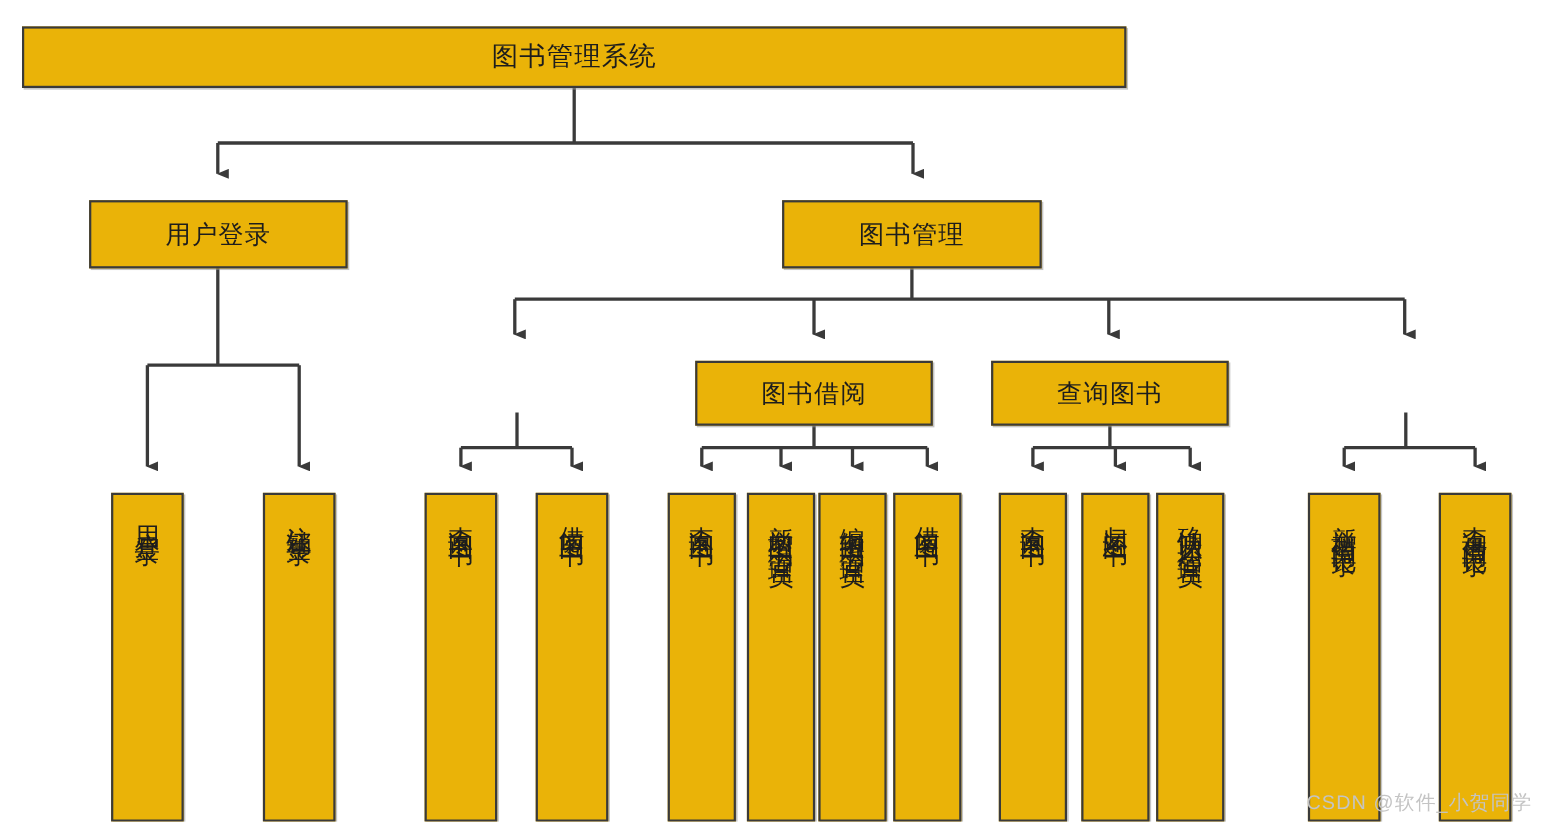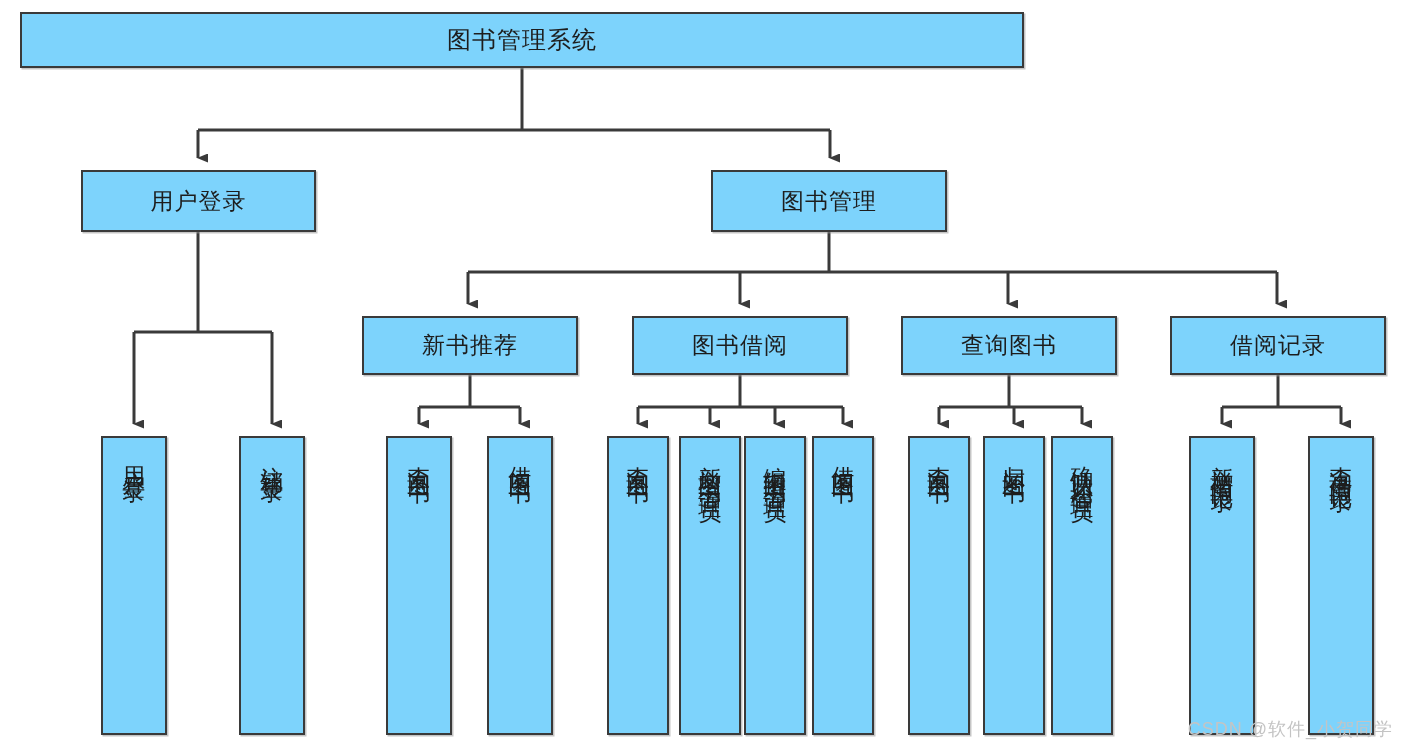--- a/index.html
+++ b/index.html
@@ -11,26 +11,27 @@
     position:relative;
     width:1405px;
     height:747px;
     background:#ffffff;
     overflow:hidden;
   }
   
   .node{
     position:absolute;
     box-sizing:border-box;
-    background:#7dd3fc;
+    background:#eab308;
     border:2.5px solid #3a3a3a;
     display:flex;
     align-items:center;
     justify-content:center;
     box-shadow:1.5px 1.5px 0 0 rgba(150,150,150,0.55);
+    margin-top:12px;
   }
   .node .lbl{
     font-size:23px;
     line-height:1.25;
     color:#1d1d1d;
     letter-spacing:1px;
     white-space:nowrap;
     text-align:center;
   }
   .node.root .lbl{font-size:24px;}
@@ -126,31 +127,25 @@
     <span class="lbl">图书管理系统</span>
   </div>
 
   <div class="node" style="left:81px;top:170px;width:235px;height:62px;">
     <span class="lbl">用户登录</span>
   </div>
   <div class="node" style="left:711px;top:170px;width:236px;height:62px;">
     <span class="lbl">图书管理</span>
   </div>
 
-  <div class="node" style="left:362px;top:316px;width:216px;height:59px;">
-    <span class="lbl">新书推荐</span>
-  </div>
   <div class="node" style="left:632px;top:316px;width:216px;height:59px;">
     <span class="lbl">图书借阅</span>
   </div>
   <div class="node" style="left:901px;top:316px;width:216px;height:59px;">
     <span class="lbl">查询图书</span>
-  </div>
-  <div class="node" style="left:1170px;top:316px;width:216px;height:59px;">
-    <span class="lbl">借阅记录</span>
   </div>
 
   <div class="node leaf" style="left:101px;top:436px;width:66px;height:299px;">
     <span class="lbl">用户登录</span>
   </div>
   <div class="node leaf" style="left:239px;top:436px;width:66px;height:299px;">
     <span class="lbl">注销登录</span>
   </div>
 
   <div class="node leaf" style="left:386px;top:436px;width:66px;height:299px;">

